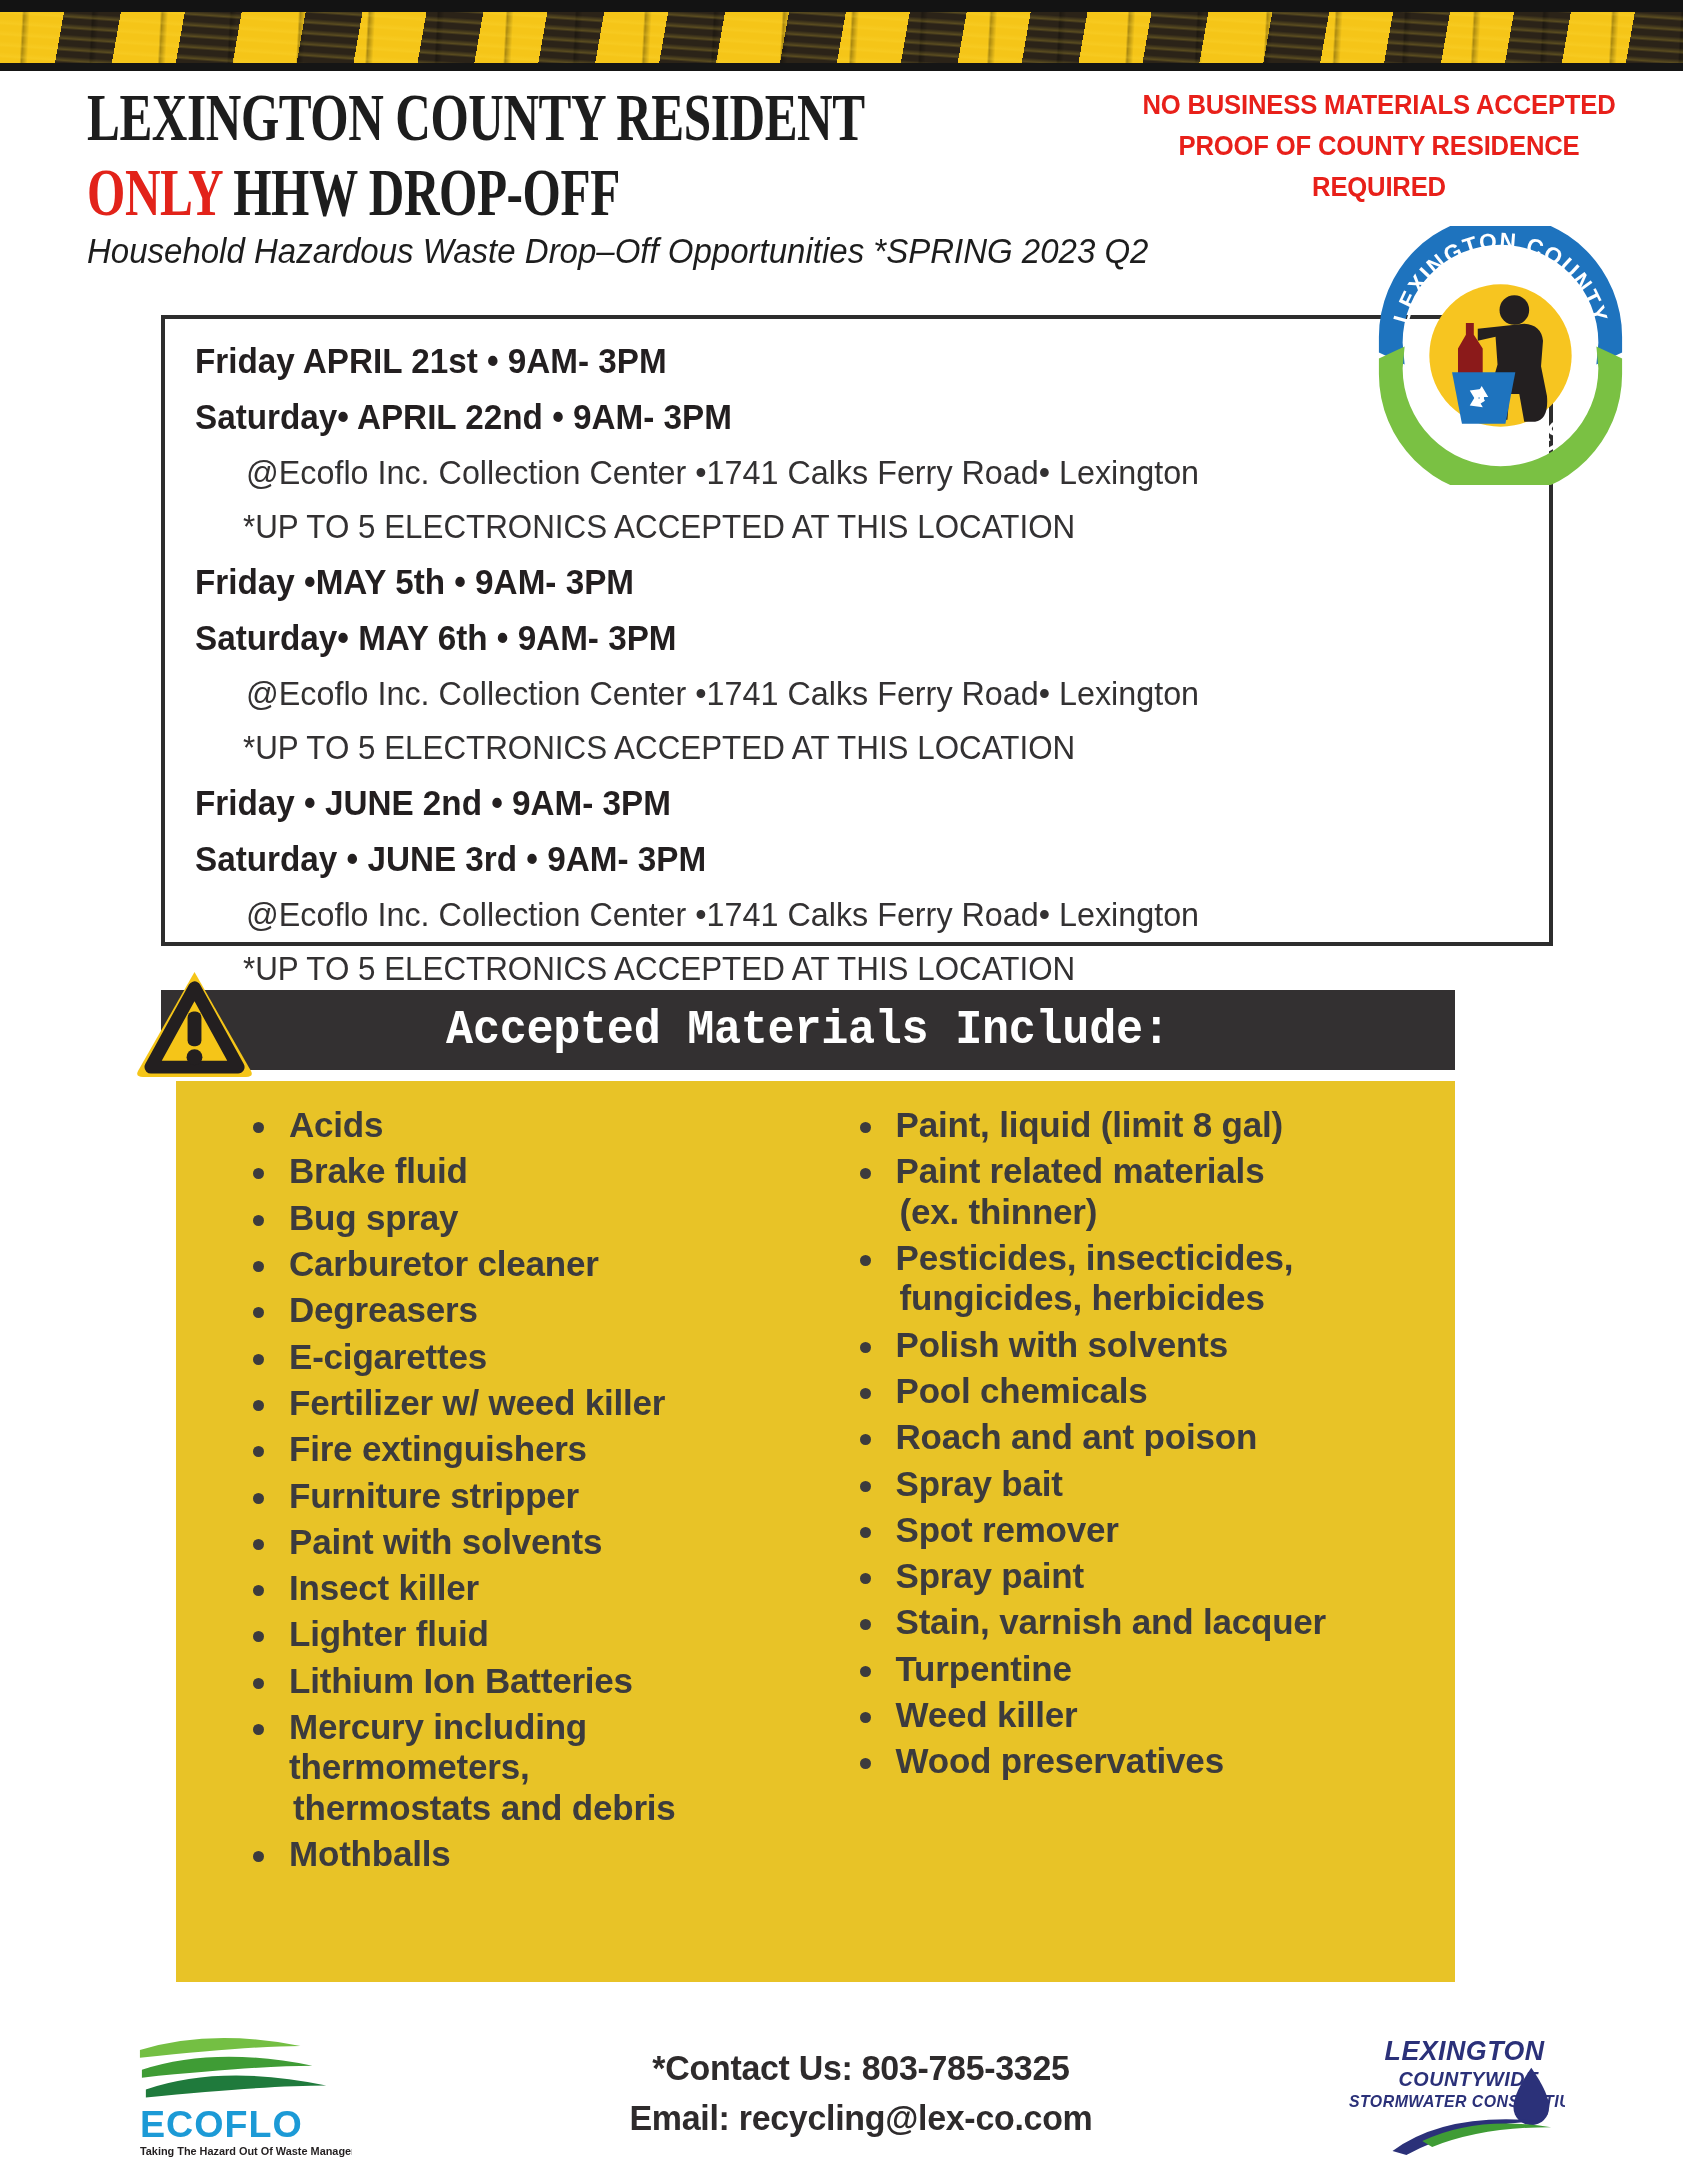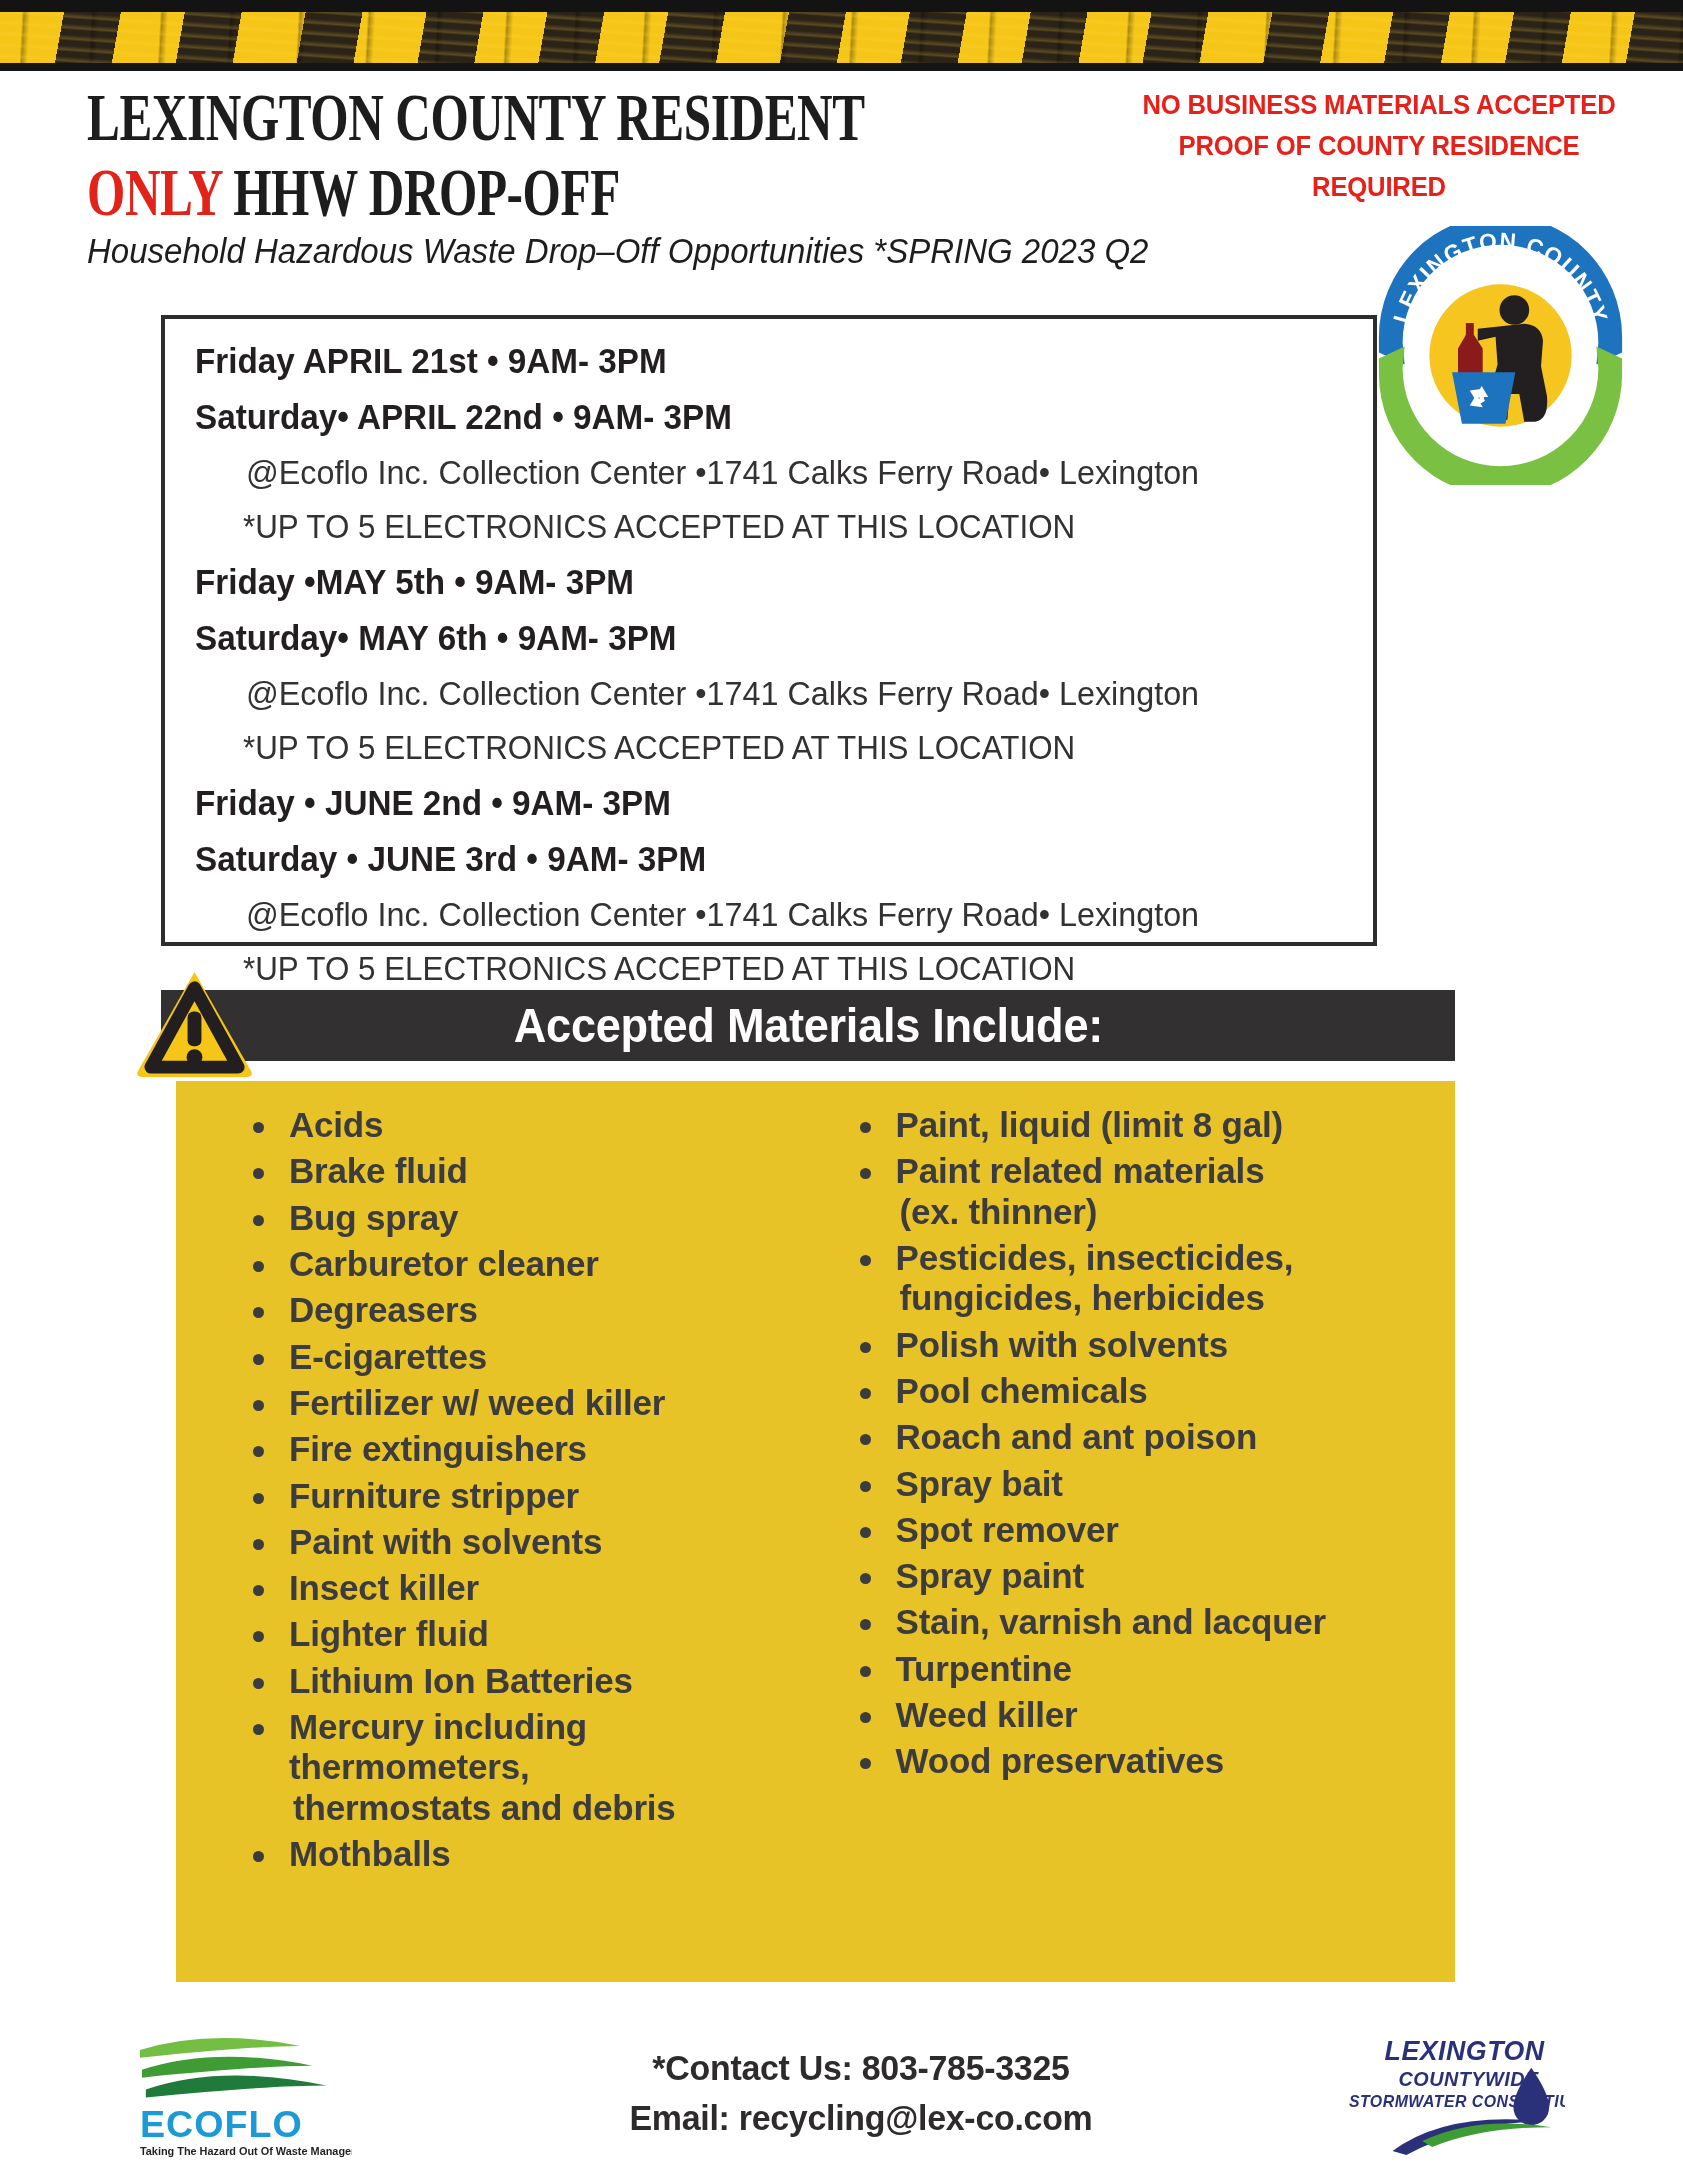--- a/index.html
+++ b/index.html
@@ -123,21 +123,21 @@
     width: 259px;
     height: 259px;
     z-index: 6;
   }
 
   
   .schedule-box {
     position: absolute;
     left: 161px;
     top: 315px;
-    width: 1216px;
+    width: 1392px;
     height: 631px;
     border: 4px solid #2d2d2d;
     background: transparent;
     box-sizing: border-box;
     z-index: 3;
   }
   .schedule-inner {
     padding: 24px 0 0 30px;
   }
   .sched-head {
@@ -168,26 +168,27 @@
     transform-origin: left center;
     white-space: nowrap;
   }
 
   
   .materials-bar {
     position: absolute;
     left: 161px;
     top: 990px;
     width: 1294px;
-    height: 71px;
+    height: 80px;
     background: #333031;
     display: flex;
     align-items: center;
     justify-content: center;
     z-index: 2;
+    font-family: Liberation Mono, monospace;
   }
   .materials-bar-title {
     color: #ffffff;
     font-weight: bold;
     font-size: 48px;
     letter-spacing: -0.3px;
     transform: scaleX(0.94);
   }
   .warning-triangle {
     position: absolute;

